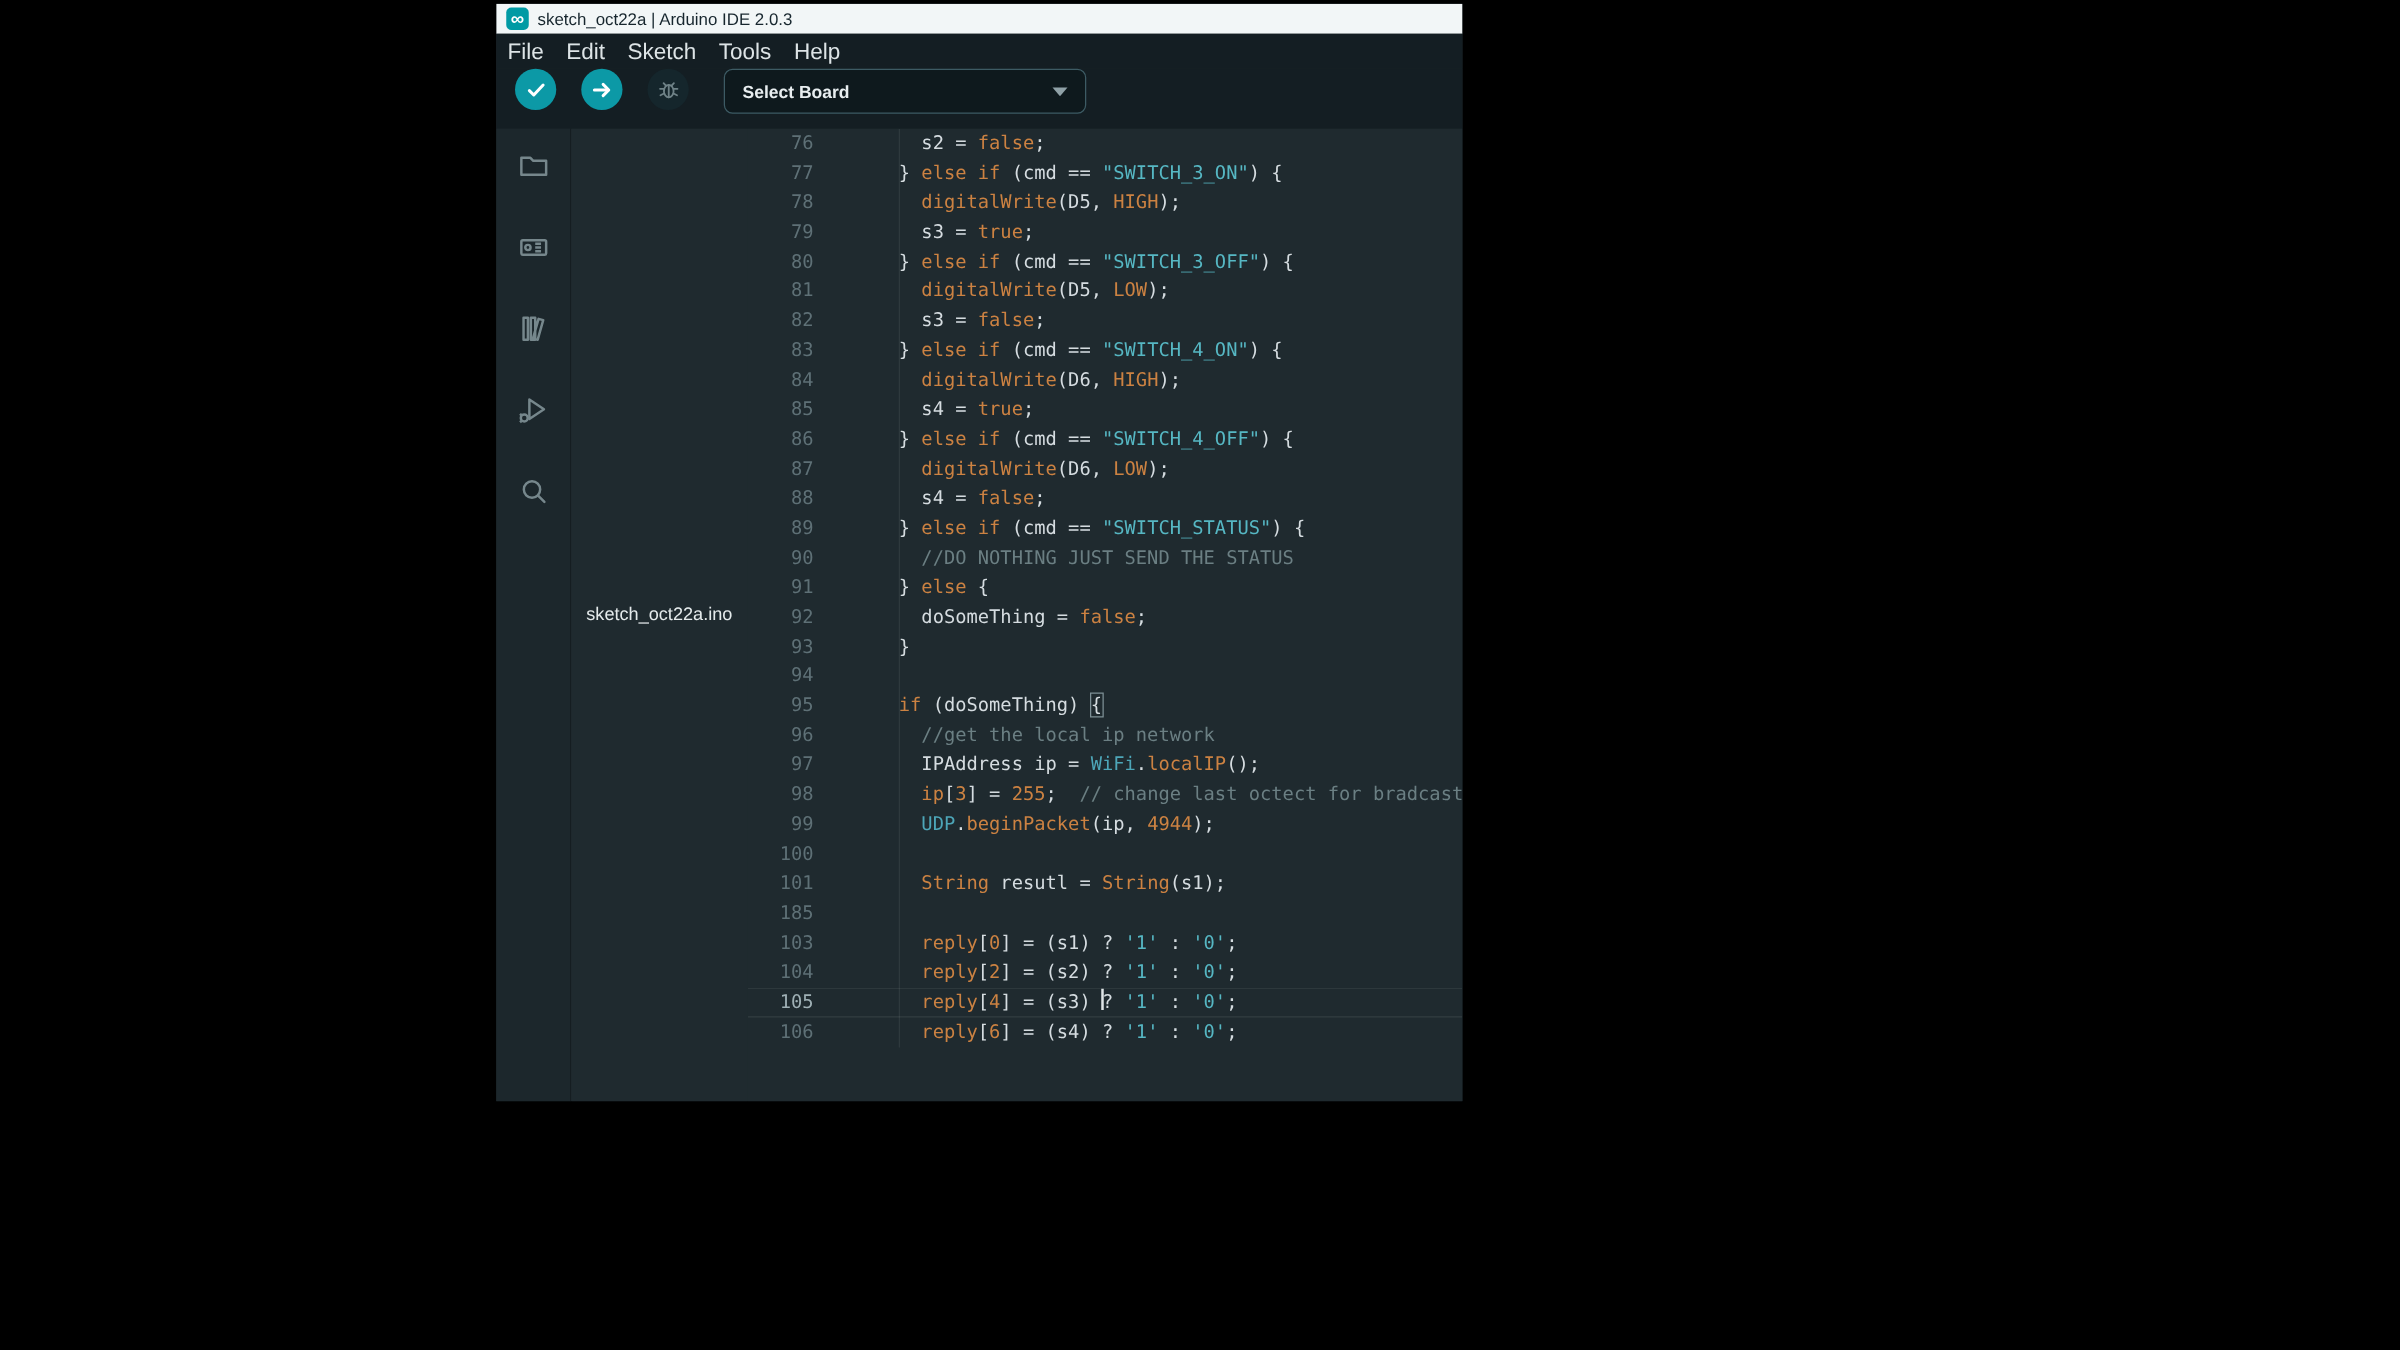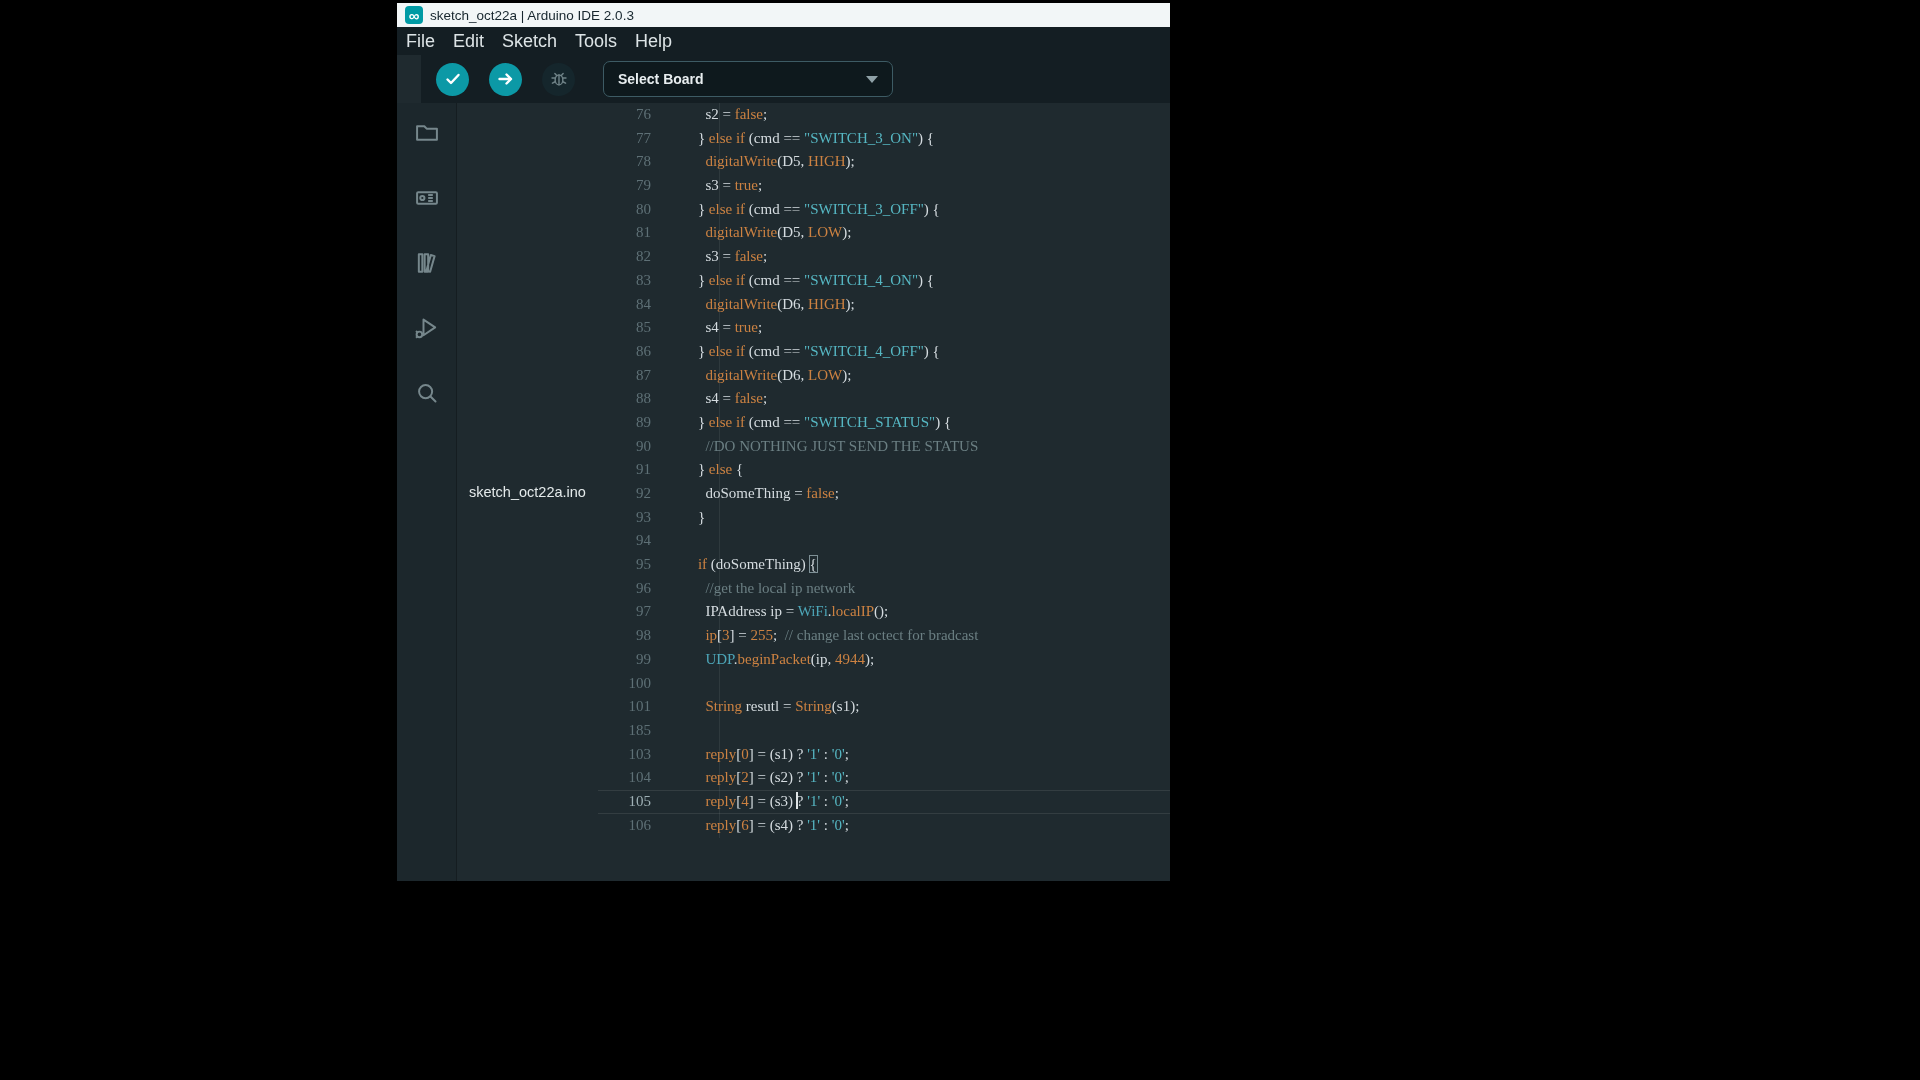--- a/index.html
+++ b/index.html
@@ -16,21 +16,21 @@
   .titlebar { flex:0 0 24px; background:#f2f6f7; display:flex; align-items:center; gap:7px; padding:0 8px; }
   .logo { width:18px; height:18px; border-radius:4px; background:#009aa4; color:#fff;
           font-size:15px; font-weight:bold; display:flex; align-items:center; justify-content:center; line-height:1; }
   .title { font-size:13.5px; color:#17262e; }
 
   
   .menubar { flex:0 0 28px; background:#141e23; display:flex; align-items:center; color:#dde4e6; font-size:18px; }
   .menu-item { padding:0 9px; cursor:default; }
 
   
-  .toolbar { flex:0 0 48px; background:#141e23; display:flex; align-items:center; padding-left:15px; gap:20px;margin-left:24px; }
+  .toolbar { flex:0 0 48px; background:#141e23; display:flex; align-items:flex-start; padding-left:15px; gap:20px; }
   .tbtn { width:33px; height:33px; border-radius:50%; border:none; display:flex; align-items:center; justify-content:center; padding:0; cursor:pointer; }
   .tbtn.teal { background:#0c99a6; }
   .tbtn.dark { background:#15262c; }
   .board-select { margin-left:8px; width:290px; height:36px; background:#0e191d; border:1px solid #3d5b64;
                   border-radius:7px; display:flex; align-items:center; justify-content:space-between;
                   padding:0 14px; color:#e8eef0; font-size:14px; font-weight:600; cursor:pointer; }
   .caret { width:0; height:0; border-left:6px solid transparent; border-right:6px solid transparent; border-top:7px solid #8fa1a7; }
 
   
   .body-row { flex:1; display:flex; min-height:0; }
@@ -39,21 +39,21 @@
   .aicon { width:28px; height:28px; display:flex; align-items:center; justify-content:center; cursor:pointer; }
   .aicon svg, .tbtn svg { display:block; }
 
   .main { flex:1; display:flex; flex-direction:row; min-width:0; }
   .tabstrip { flex:0 0 37px; background:#141e23; display:flex; }
   .tab { display:flex; align-items:center; padding:0 12px; background:#1f2a2f; color:#e4eaeb; font-size:14.5px; cursor:pointer; }
 
   
   .editor { flex:1; position:relative; background:#1f2a2f; font-family:"DejaVu Sans Mono", monospace; font-size:15px; overflow:hidden; }
   .indent-guide { position:absolute; left:121px; top:0; width:1px; height:735px; background:rgba(255,255,255,0.07); }
-  #editor-lines { position:relative;font-family:Liberation Serif, serif; }
+  #editor-lines { position:relative; }
   .line { display:flex; height:23.7px; line-height:23.7px; }
   .line.current { box-shadow: inset 0 1px 0 rgba(255,255,255,0.09), inset 0 -1px 0 rgba(255,255,255,0.09); }
   .gutter { flex:0 0 85px; padding-right:32px; text-align:right; color:#5e7076; }
   .line.current .gutter { color:#9fb0b5; }
   .code { white-space:pre; color:#d5dce0; }
   .tk-p { color:#d5dce0; }
   .tk-k { color:#cc8242; }
   .tk-n { color:#cc8242; }
   .tk-s { color:#56b7c3; }
   .tk-t { color:#4da6b8; }

